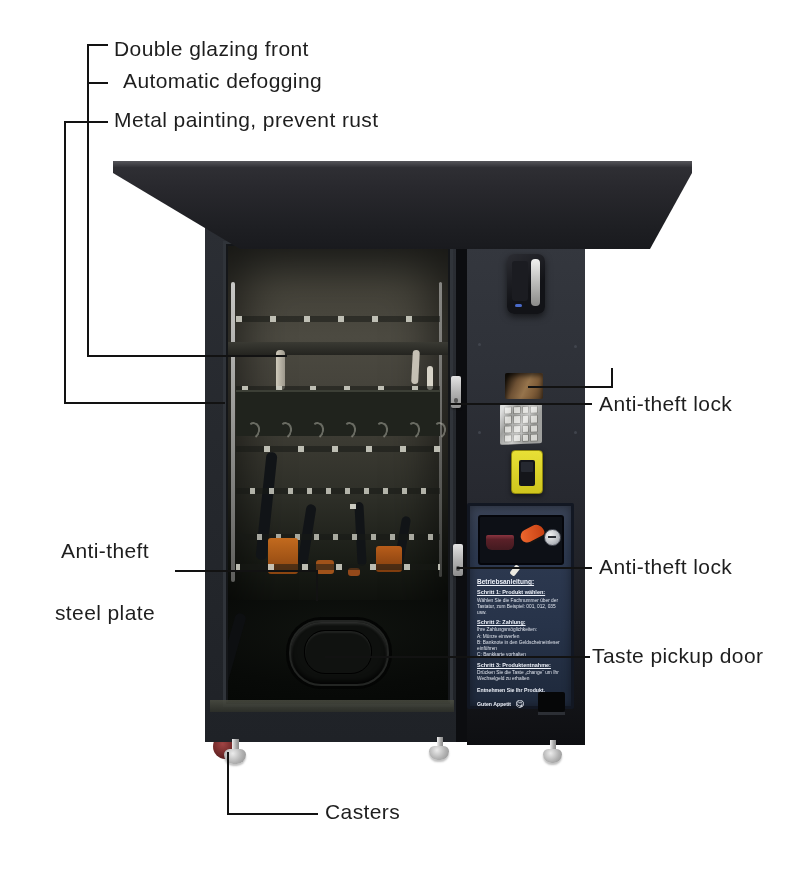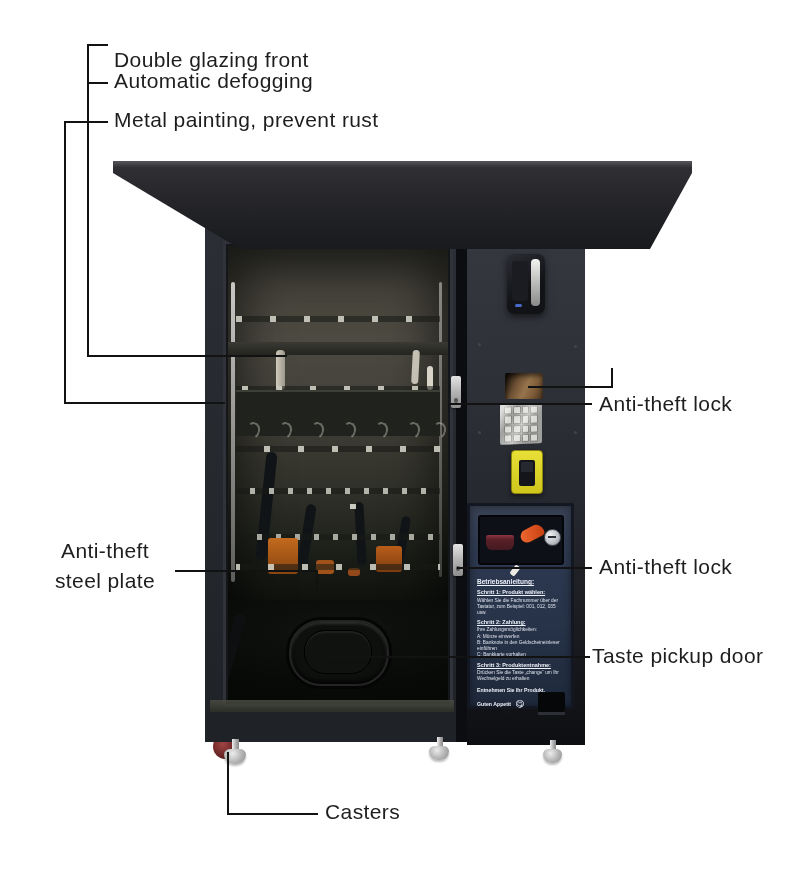--- a/index.html
+++ b/index.html
@@ -273,25 +273,25 @@
   <div class="ln z10" style="left:611px;top:368px;width:2px;height:20px;"></div>
   <div class="ln z10" style="left:528px;top:386px;width:85px;height:2px;"></div>
   <div class="ln z10" style="left:450px;top:403px;width:142px;height:2px;"></div>
   <div class="ln z10" style="left:457px;top:567px;width:135px;height:2px;"></div>
   <div class="ln z10" style="left:325px;top:656px;width:265px;height:2px;"></div>
   <div class="ln z10" style="left:175px;top:570px;width:143px;height:2px;"></div>
   <div class="ln z10" style="left:316px;top:570px;width:2px;height:31px;"></div>
   <div class="ln z10" style="left:227px;top:752px;width:2px;height:63px;"></div>
   <div class="ln z10" style="left:227px;top:813px;width:91px;height:2px;"></div>
 
-  <div class="lbl z10" style="left:114px;top:48px;">Double glazing front</div>
-  <div class="lbl z10" style="left:114px;top:69px;">Automatic defogging</div>
+  <div class="lbl z10" style="left:114px;top:37px;">Double glazing front</div>
+  <div class="lbl z10" style="left:123px;top:69px;">Automatic defogging</div>
   <div class="lbl z10" style="left:114px;top:108px;">Metal painting, prevent rust</div>
   <div class="lbl z10" style="left:599px;top:392px;">Anti-theft lock</div>
   <div class="lbl z10" style="left:599px;top:555px;">Anti-theft lock</div>
   <div class="lbl z10" style="left:592px;top:644px;">Taste pickup door</div>
   <div class="lbl z10" style="left:30px;top:536px;width:150px;text-align:center;line-height:30px;white-space:normal;">
     <span style="display:block;">Anti-theft</span>
-    <span style="display:block;">steel plate</span>
+    <span style="display:block;margin-top:32px;">steel plate</span>
   </div>
   <div class="lbl z10" style="left:325px;top:800px;text-align:right;">Casters</div>
 
 </div>
 
 </body></html>

